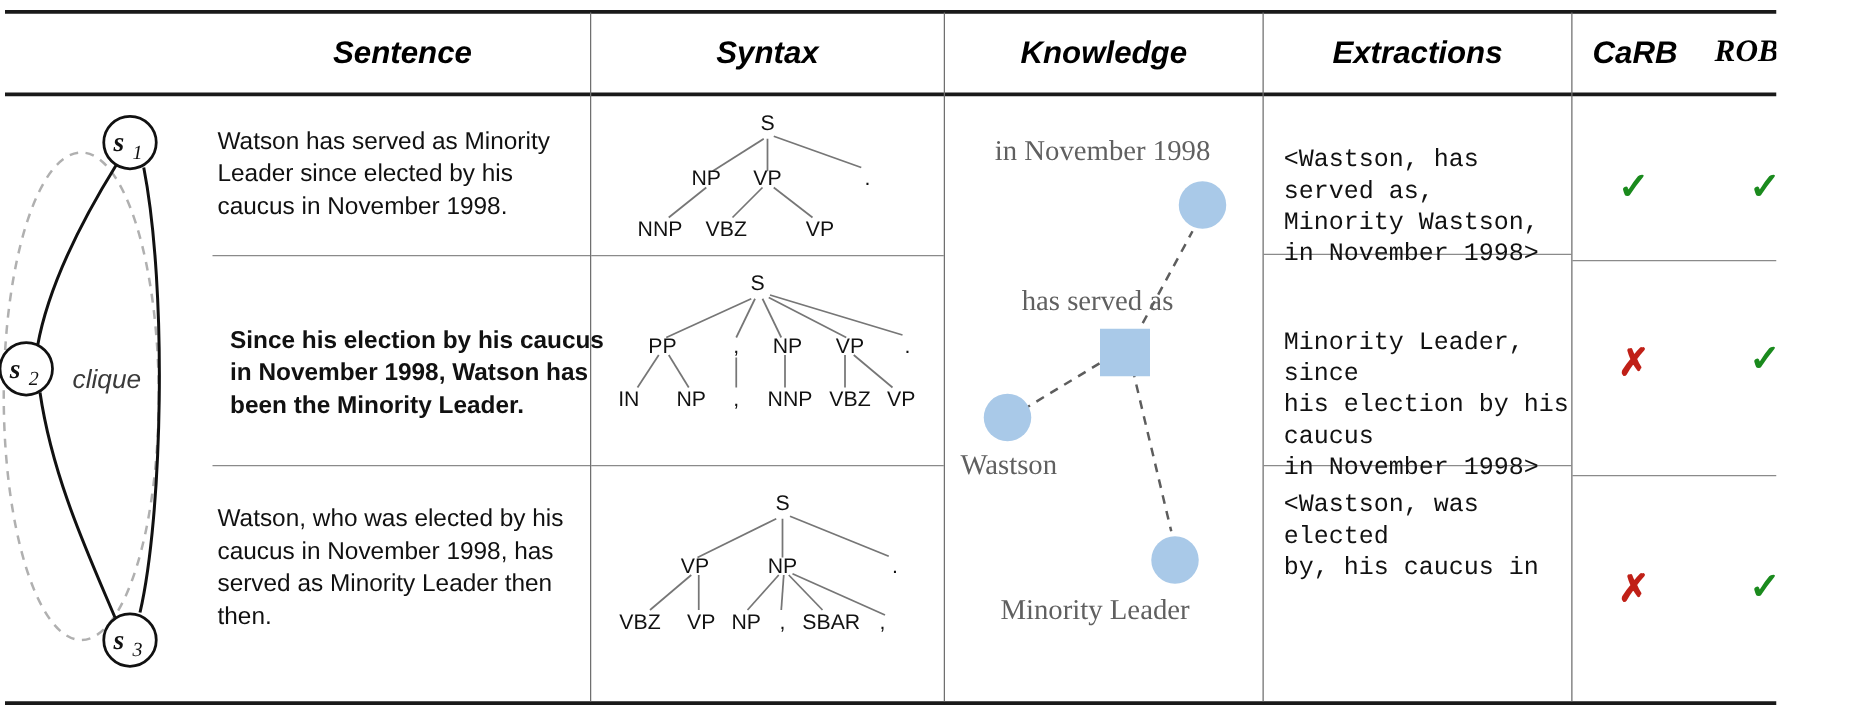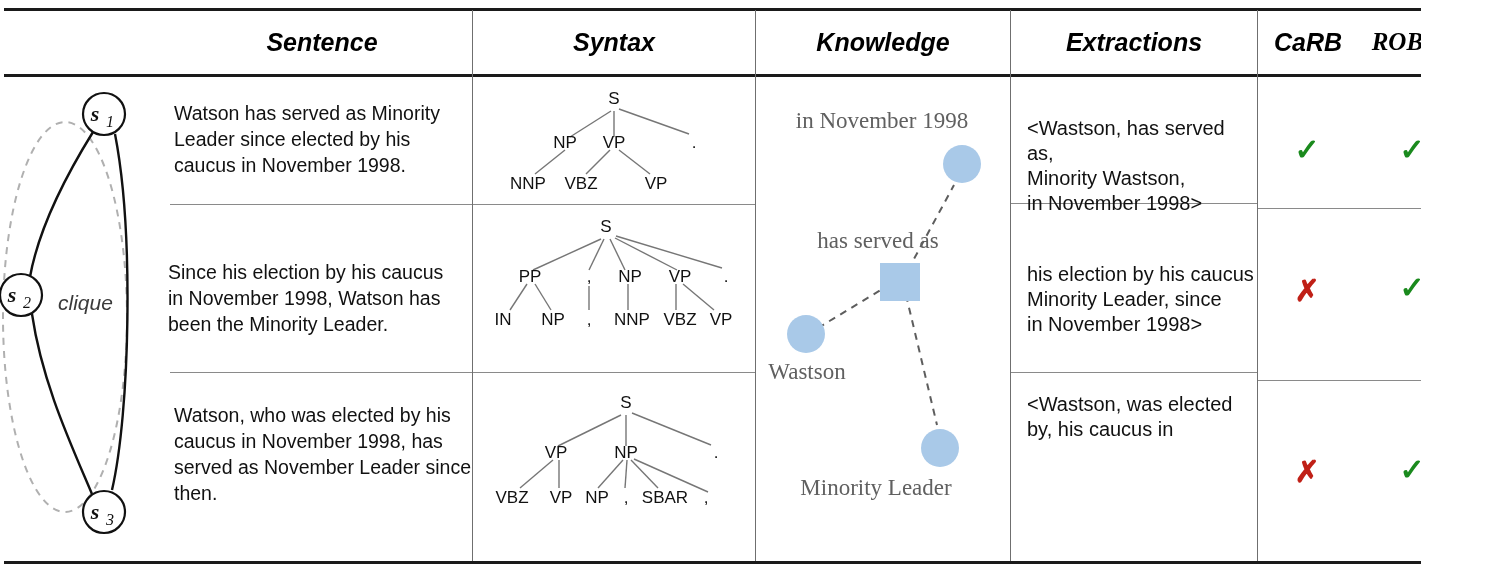--- a/index.html
+++ b/index.html
@@ -50,21 +50,21 @@
     position: absolute;
     font-family: "Liberation Sans", sans-serif;
     font-size: 19.5px;
     line-height: 26px;
     color: #111;
   }
 
   
   .extraction {
     position: absolute;
-    font-family: Liberation Sans, sans-serif;
+    font-family: Liberation Mono, monospace;
     font-size: 20px;
     line-height: 25px;
     color: #111;
   }
 
   
   .mark {
     position: absolute;
     font-size: 30px;
     font-weight: bold;
@@ -219,21 +219,21 @@
 
   <div class="extraction" style="left:1027px; top:116px; width:228px;">
     <div>&lt;Wastson, has served as,</div>
     <div>Minority Wastson,</div>
     <div>in November 1998&gt;</div>
   </div>
 
   <div class="mark mark-check" style="left:1287px; top:135px;">✓</div>
   <div class="mark mark-check" style="left:1392px; top:135px;">✓</div>
 
-  <div class="sentence" style="left:168px; top:259px; width:300px;">
+  <div class="sentence" style="left:184px; top:259px; width:300px;font-weight:bold;">
     <div>Since his election by his caucus</div>
     <div>in November 1998, Watson has</div>
     <div>been the Minority Leader.</div>
   </div>
 
   <svg style="position:absolute; left:473px; top:212px; width:282px; height:125px;" width="282" height="125" viewBox="0 0 282 125">
 
     <path class="tree-edge" d="M 128,27 L 60,58"></path>
     <path class="tree-edge" d="M 131,27 L 116,58"></path>
     <path class="tree-edge" d="M 137,27 L 152,58"></path>
@@ -258,32 +258,32 @@
     <text class="tree-label" x="253" y="70" text-anchor="middle">.</text>
     <text class="tree-label" x="30" y="113" text-anchor="middle">IN</text>
     <text class="tree-label" x="80" y="113" text-anchor="middle">NP</text>
     <text class="tree-label" x="116" y="113" text-anchor="middle">,</text>
     <text class="tree-label" x="159" y="113" text-anchor="middle">NNP</text>
     <text class="tree-label" x="207" y="113" text-anchor="middle">VBZ</text>
     <text class="tree-label" x="248" y="113" text-anchor="middle">VP</text>
   </svg>
 
   <div class="extraction" style="left:1027px; top:262px; width:230px;">
+    <div>Minority Leader, since</div>
     <div>his election by his caucus</div>
-    <div>Minority Leader, since</div>
     <div>in November 1998&gt;</div>
   </div>
 
   <div class="mark mark-cross" style="left:1287px; top:276px;">✗</div>
   <div class="mark mark-check" style="left:1392px; top:273px;">✓</div>
 
   <div class="sentence" style="left:174px; top:402px; width:300px;">
     <div>Watson, who was elected by his</div>
     <div>caucus in November 1998, has</div>
-    <div>served as November Leader since</div>
+    <div>served as Minority Leader then</div>
     <div>then.</div>
   </div>
 
   <svg style="position:absolute; left:473px; top:388px; width:282px; height:125px;" width="282" height="125" viewBox="0 0 282 125">
 
     <path class="tree-edge" d="M 148,27 L 85,58"></path>
     <path class="tree-edge" d="M 153,27 L 153,58"></path>
     <path class="tree-edge" d="M 159,25 L 238,57"></path>
 
     <path class="tree-edge" d="M 80,72 L 47,100"></path>

